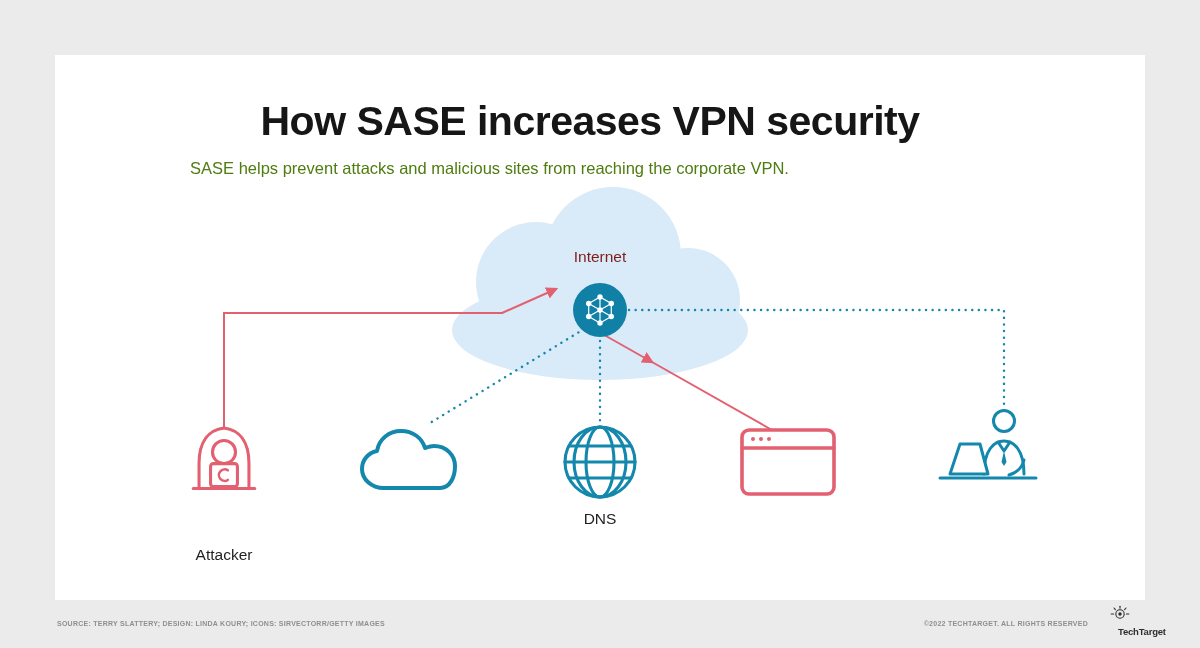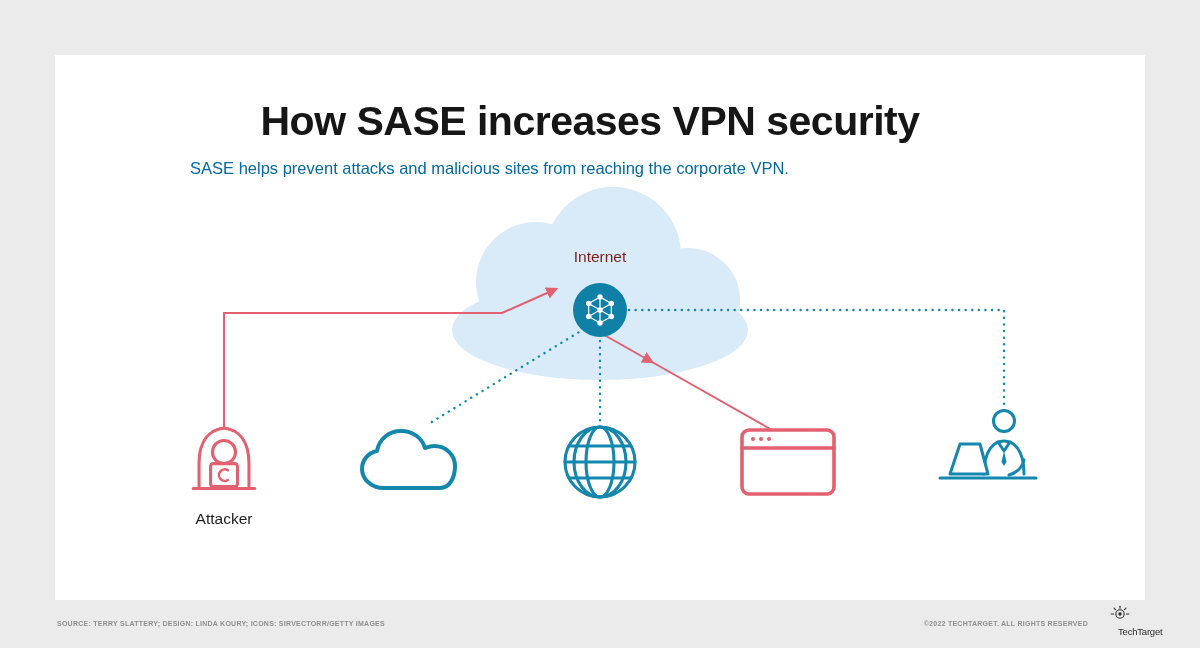--- a/index.html
+++ b/index.html
@@ -18,21 +18,21 @@
   }
   .title{
     left:0;top:98px;width:1180px;
     text-align:center;
     font-size:41px;font-weight:bold;
     color:#161616;letter-spacing:-0.5px;
   }
   .subtitle{
     left:0;top:159px;width:979px;
     text-align:center;
-    font-size:16.5px;color:#0369a1;
+    font-size:16.5px;color:#4d7c0f;
   }
   .internet-label{
     left:500px;top:248px;width:200px;
     text-align:center;font-size:15.5px;color:#7f1d1d;
   }
   .node-label{
     top:510px;width:200px;text-align:center;
     font-size:15.5px;color:#1f1f1f;
   }
   .icon-box svg{width:100%;height:100%;display:block;}
@@ -40,21 +40,21 @@
   .footer-text{
     font-size:7px;font-weight:bold;color:#8f8f8f;
     letter-spacing:0.25px;text-transform:uppercase;
   }
   .credits{left:57px;top:620px;}
   .copyright{right:112px;top:620px;}
   .brand{
     right:50px;top:605px;width:60px;text-align:center;
   }
   .brand .brand-word{
-    font-size:9.5px;font-weight:normal;color:#2e2e2e;letter-spacing:-0.2px;margin-left:28px;
+    font-size:9.5px;font-weight:bold;color:#2e2e2e;letter-spacing:-0.2px;margin-left:28px;
   }
   .z1{z-index:1;} .z2{z-index:2;}
 </style>
 </head>
 <body>
 
 <div id="stage">
 
   <div class="abs card z1"></div>
 
@@ -110,38 +110,39 @@
 
   <div class="abs icon-box z2" style="left:174px;top:406px;width:100px;height:96px;">
     <svg viewBox="0 0 100 100" fill="none" stroke="#e2606f" stroke-width="3.2" stroke-linecap="round" stroke-linejoin="round">
       <path d="M24,86 L24,60 C24,37 34,25 50,23 C66,25 76,37 76,60 L76,86"></path>
       <circle cx="50" cy="48" r="12"></circle>
       <rect x="36" y="60" width="28" height="24" rx="3" fill="#ffffff"></rect>
       <path d="M54,67 A6,6 0 1 0 54,77" stroke-width="2.6"></path>
       <path d="M18,86 L82,86"></path>
     </svg>
   </div>
-  <div class="abs node-label z2" style="left:124px;">Attacker</div>
+  <div class="abs node-label z2" style="left:124px;margin-top:36px;">Attacker</div>
 
   <div class="abs icon-box z2" style="left:354px;top:424px;width:116px;height:74px;">
     <svg viewBox="0 0 116 74" fill="none" stroke="#1487ad" stroke-width="4" stroke-linecap="round" stroke-linejoin="round">
       <path d="M86,64 L30,64 C17,64 8,55 8,45 C8,36 14,29 23,27 C25,15 35,7 47,7 C59,7 68,14 71,24 C74,23 77,22 80,22 C92,22 101,31 101,42 C101,53 96,64 86,64 Z"></path>
     </svg>
   </div>
 
   <div class="abs icon-box z2" style="left:558px;top:420px;width:84px;height:84px;">
     <svg viewBox="0 0 84 84" fill="none" stroke="#1487ad" stroke-width="3.1" stroke-linecap="round">
       <circle cx="42" cy="42" r="35"></circle>
       <ellipse cx="42" cy="42" rx="14" ry="35"></ellipse>
       <ellipse cx="42" cy="42" rx="26" ry="35"></ellipse>
       <line x1="7" y1="42" x2="77" y2="42"></line>
       <line x1="11" y1="26" x2="73" y2="26"></line>
       <line x1="11" y1="58" x2="73" y2="58"></line>
     </svg>
   </div>
+  <div class="abs node-label z2" style="left:500px;">DNS</div>
 
   <div class="abs icon-box z2" style="left:738px;top:426px;width:100px;height:72px;">
     <svg viewBox="0 0 100 72" fill="none" stroke="#e2606f" stroke-width="3.6" stroke-linecap="round" stroke-linejoin="round">
       <rect x="4" y="4" width="92" height="64" rx="7"></rect>
       <line x1="4" y1="22" x2="96" y2="22"></line>
       <g fill="#e2606f" stroke="none">
         <circle cx="15" cy="13" r="2"></circle>
         <circle cx="23" cy="13" r="2"></circle>
         <circle cx="31" cy="13" r="2"></circle>
       </g>

